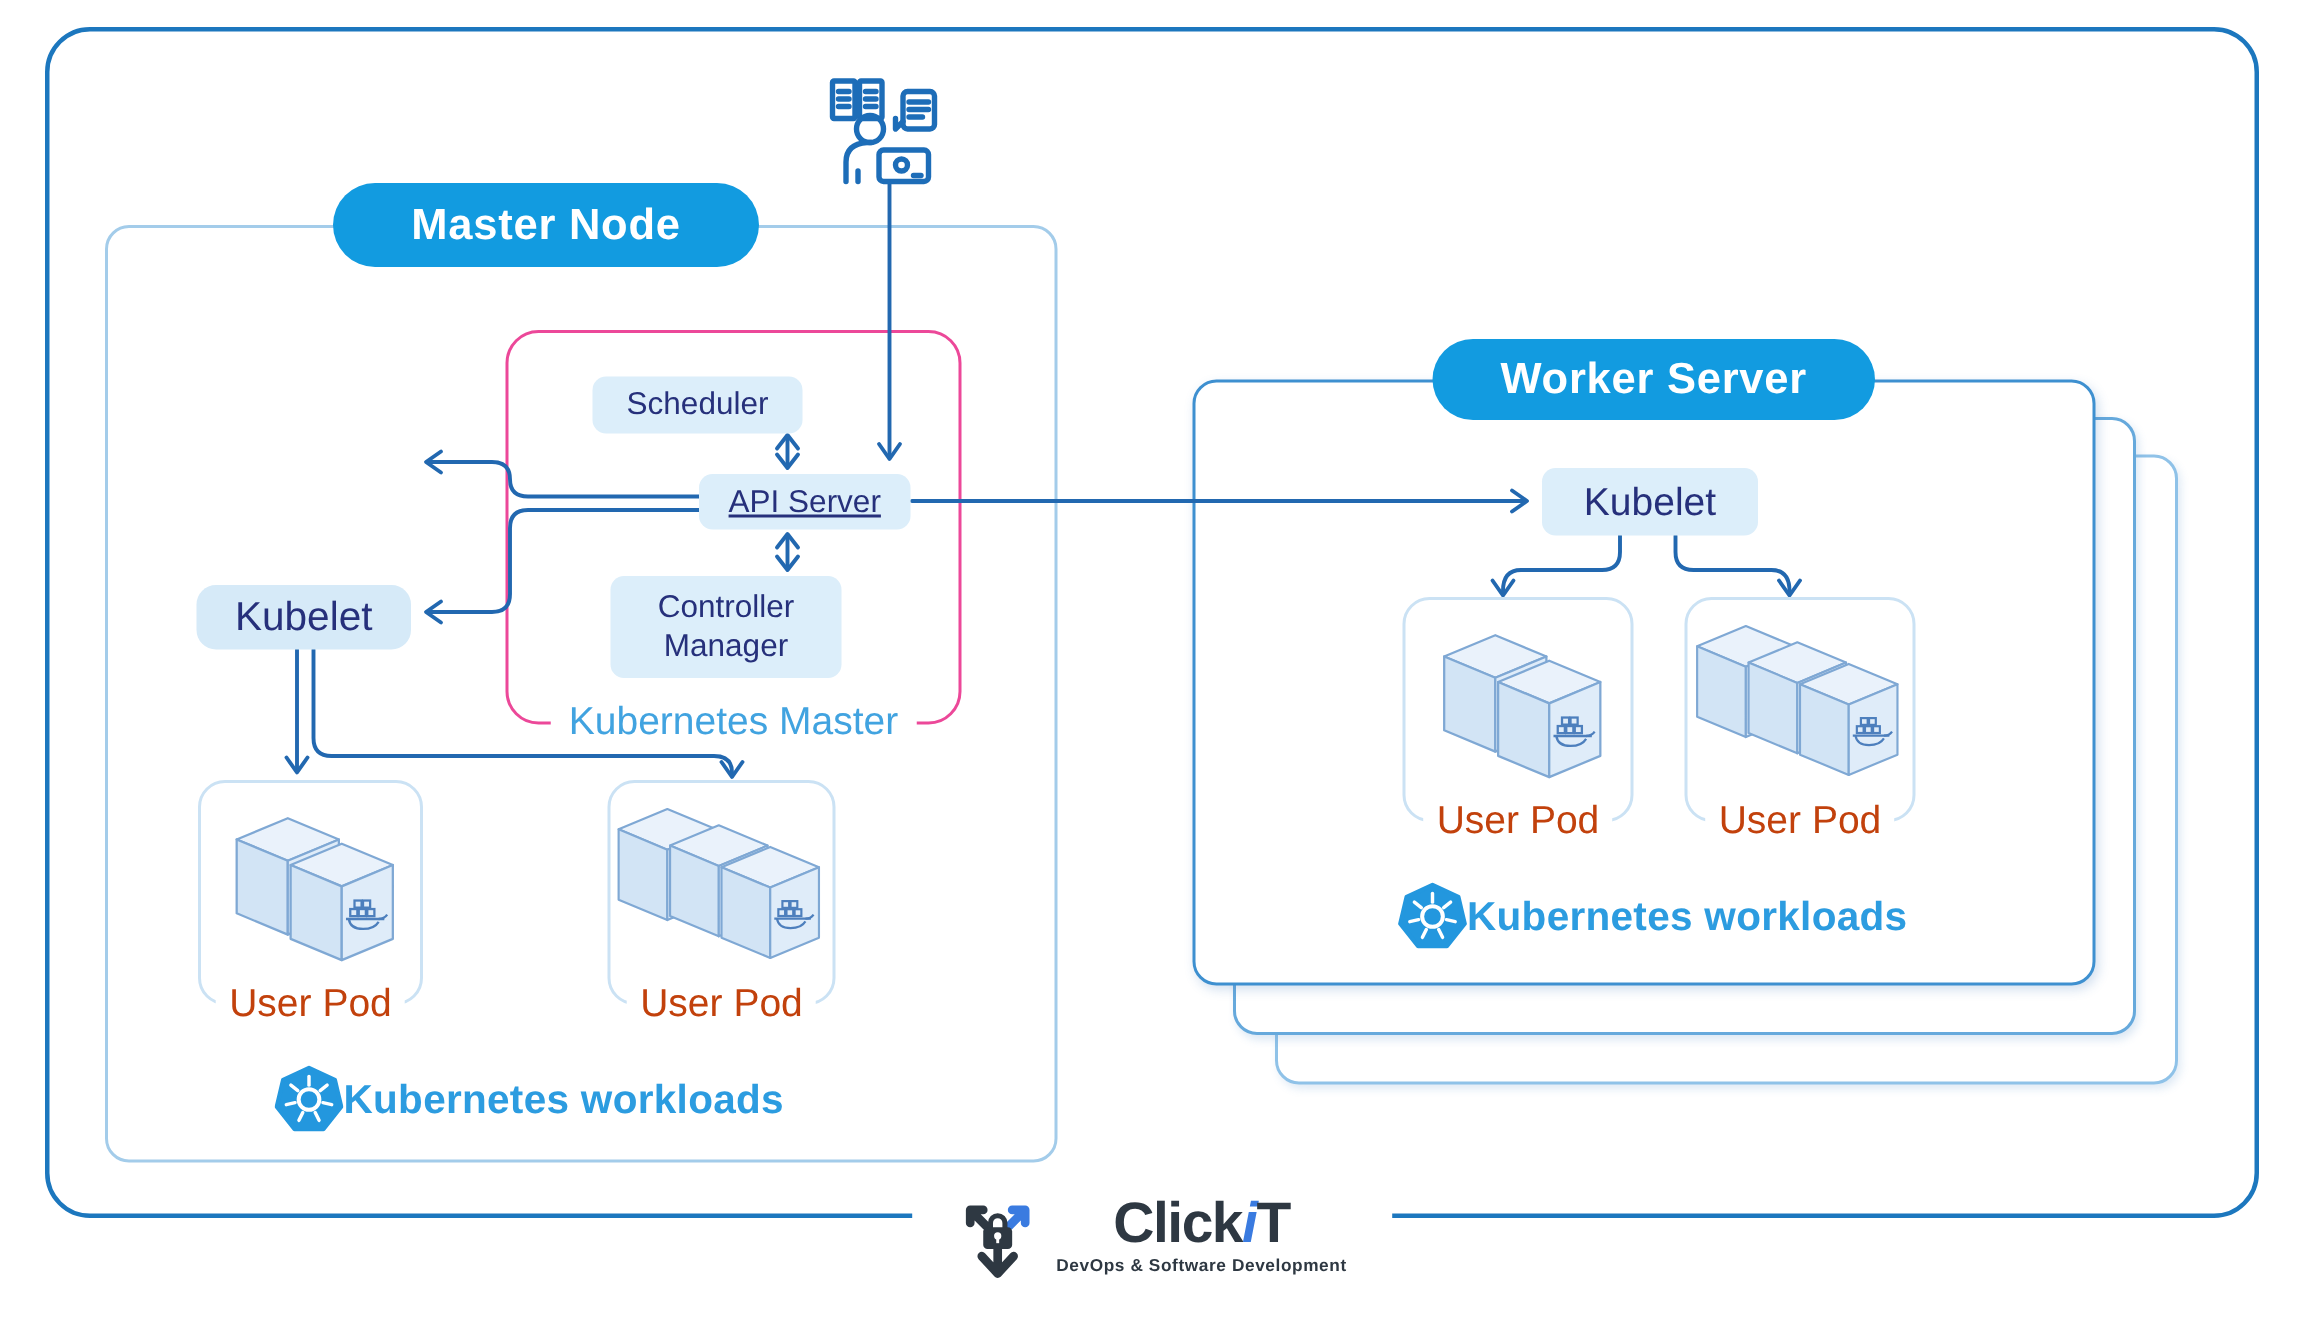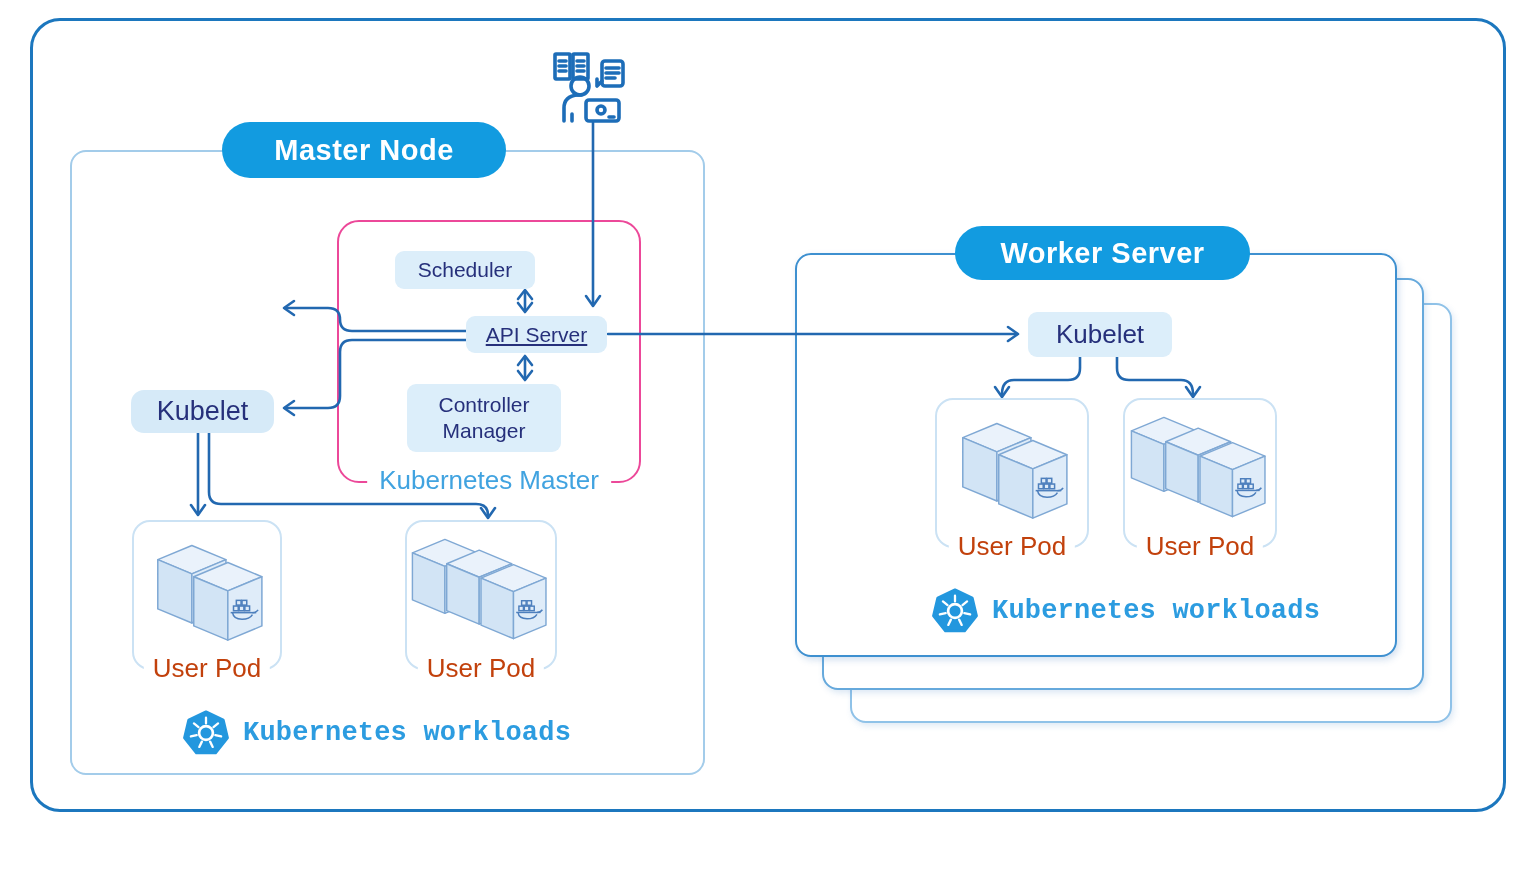--- a/index.html
+++ b/index.html
@@ -32,21 +32,21 @@
   .kubelet-m{left:131px;top:390px;width:143px;height:43px;}
   .kubelet-w{left:1028px;top:312px;width:144px;height:45px;font-size:26px;}
   
   .pod{border:2px solid #CBE2F4;border-radius:18px;display:flex;align-items:center;justify-content:center;
        padding-bottom:12px;z-index:3;}
   .pod-label{position:absolute;left:50%;transform:translateX(-50%);bottom:-16px;background:#fff;padding:0 9px;
        color:#c2410c;font-size:26px;font-weight:500;white-space:nowrap;z-index:5;}
   .float-label{position:absolute;left:50%;transform:translateX(-50%);bottom:-15px;background:#fff;padding:0 12px;
        color:#41A3E0;font-size:26px;font-weight:500;white-space:nowrap;z-index:5;}
   
-  .workloads{display:flex;align-items:center;gap:14px;z-index:4;font-family:Liberation Mono, monospace;}
+  .workloads{display:flex;align-items:center;z-index:4;}
   .workloads span{color:#2C9CE0;font-size:27px;font-weight:700;letter-spacing:.2px;}
   
   .wires{left:0;top:0;z-index:2;pointer-events:none;}
   .wires path{stroke:#2268B0;stroke-width:2.6;fill:none;stroke-linecap:round;stroke-linejoin:round;}
   
   .brand{left:50%;top:780px;transform:translateX(-50%);background:#fff;padding:0 30px;display:flex;
          align-items:center;gap:12px;z-index:8;height:86px;}
   .brand-text{display:flex;flex-direction:column;align-items:center;}
   .brand-name{font-size:38px;font-weight:800;color:#2E3842;letter-spacing:-1px;line-height:1;}
   .brand-name .accent{color:#3A7BE0;font-style:italic;}
@@ -211,14 +211,31 @@
     <div class="pod-label">User Pod</div>
   </div>
 
   <div class="abs workloads" style="left:932px;top:588px;z-index:4;">
     <svg width="46" height="46" viewBox="0 0 48 48">
         <use href="#k8s"></use>
       </svg>
     <span>Kubernetes workloads</span>
   </div>
 
+  <div class="abs brand">
+    <svg width="54" height="62" viewBox="0 0 56 64">
+      <g fill="none" stroke-linecap="round" stroke-linejoin="round">
+        <path d="M20,26 L9,15 M9,24 V15 H18" stroke="#2E3842" stroke-width="6"></path>
+        <path d="M36,26 L47,15 M38,15 H47 V24" stroke="#3A7BE0" stroke-width="6"></path>
+        <path d="M28,42 V54 M17,47 L28,59 L39,47" stroke="#2E3842" stroke-width="6"></path>
+        <path d="M23,28 v-4 a5,5 0 0 1 10,0 v4" stroke="#2E3842" stroke-width="3.5"></path>
+      </g>
+      <rect x="18" y="27" width="20" height="15" rx="3" fill="#2E3842"></rect>
+      <circle cx="28" cy="33" r="2.5" fill="#fff"></circle>
+      <rect x="27" y="33" width="2" height="5" fill="#fff"></rect>
+    </svg>
+    <div class="brand-text">
+      <div class="brand-name"><span>Click</span><span class="accent">i</span><span>T</span></div>
+      <div class="brand-tagline">DevOps &amp; Software Development</div>
+    </div>
+  </div>
 
 </div>
 
 </body></html>

